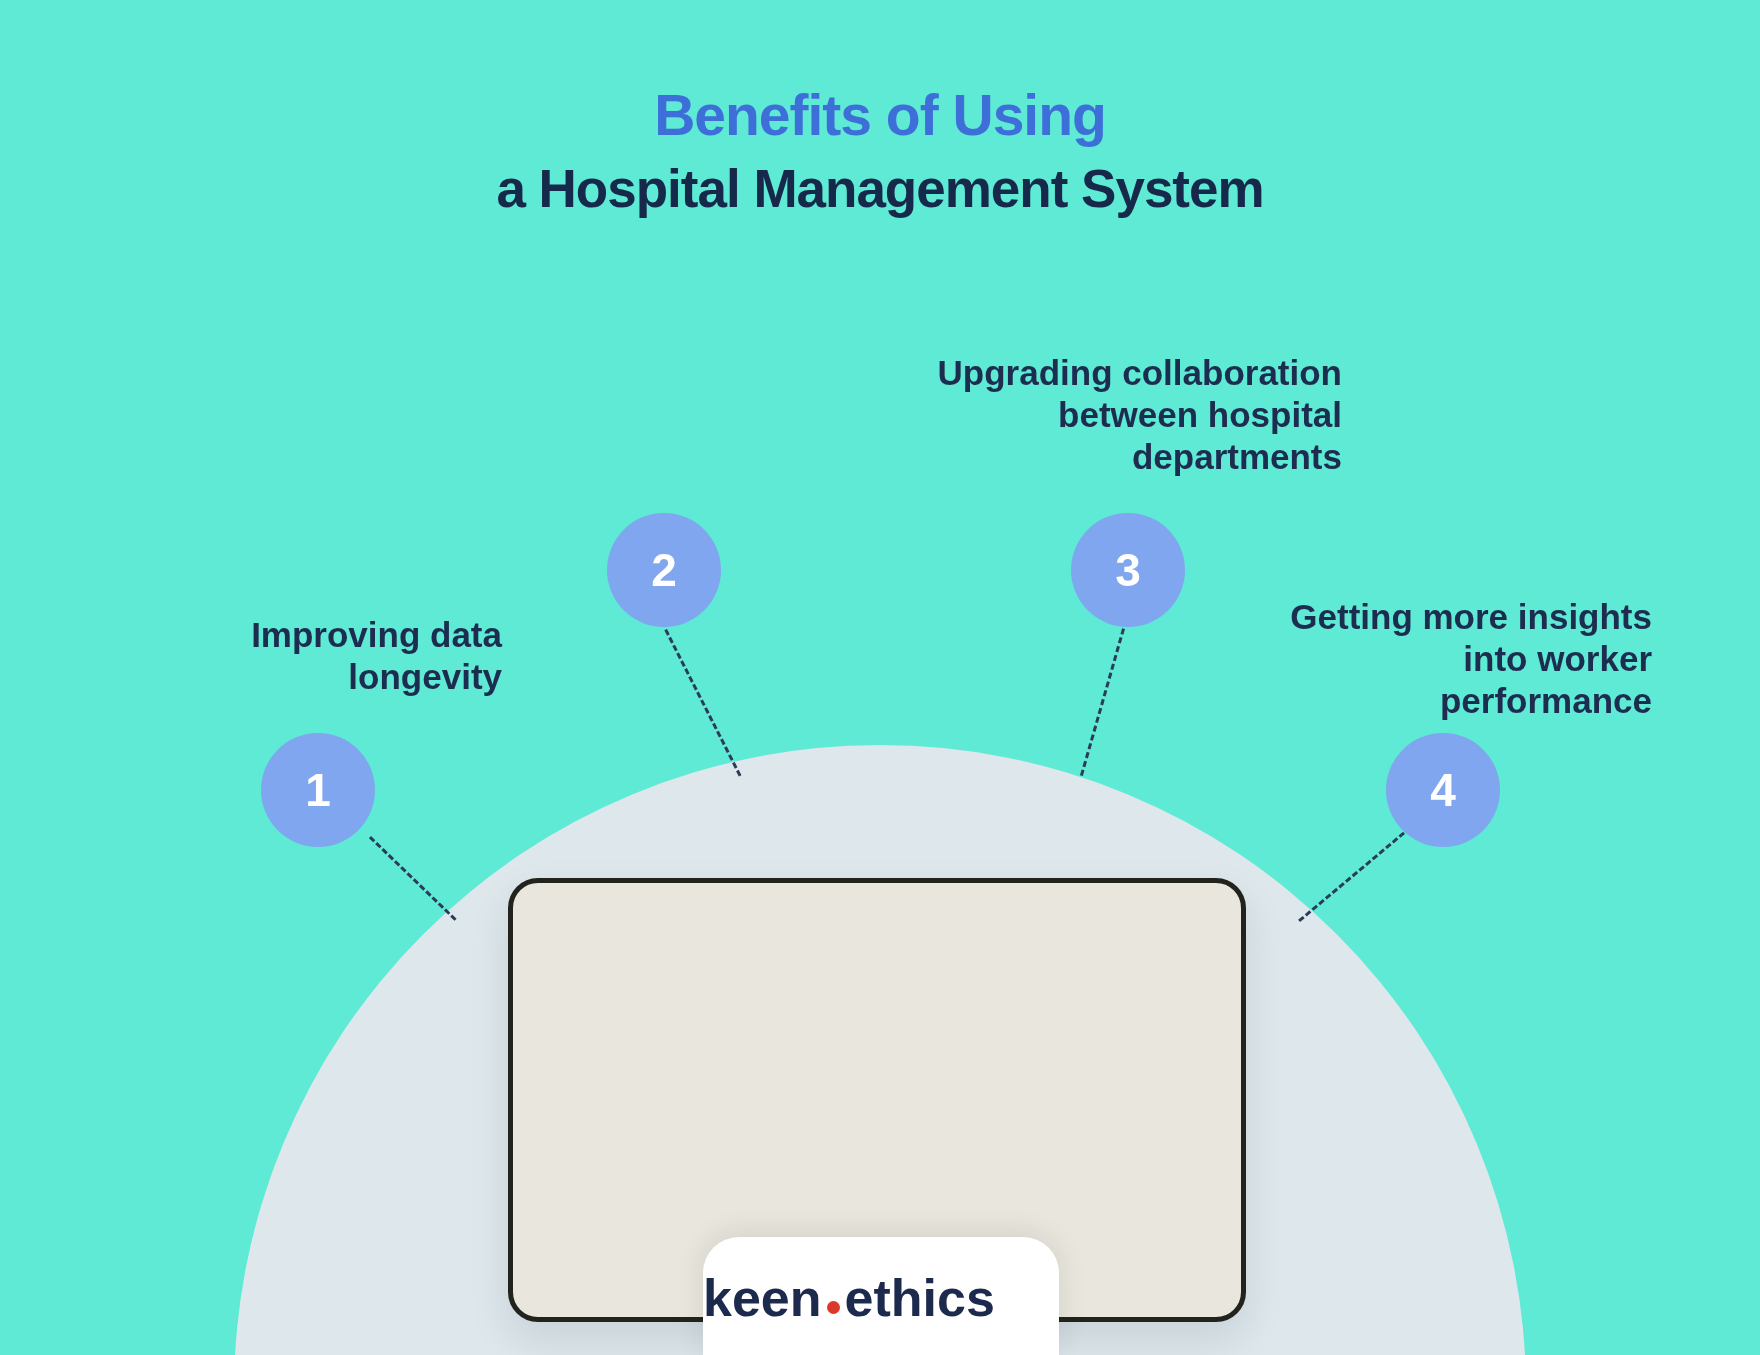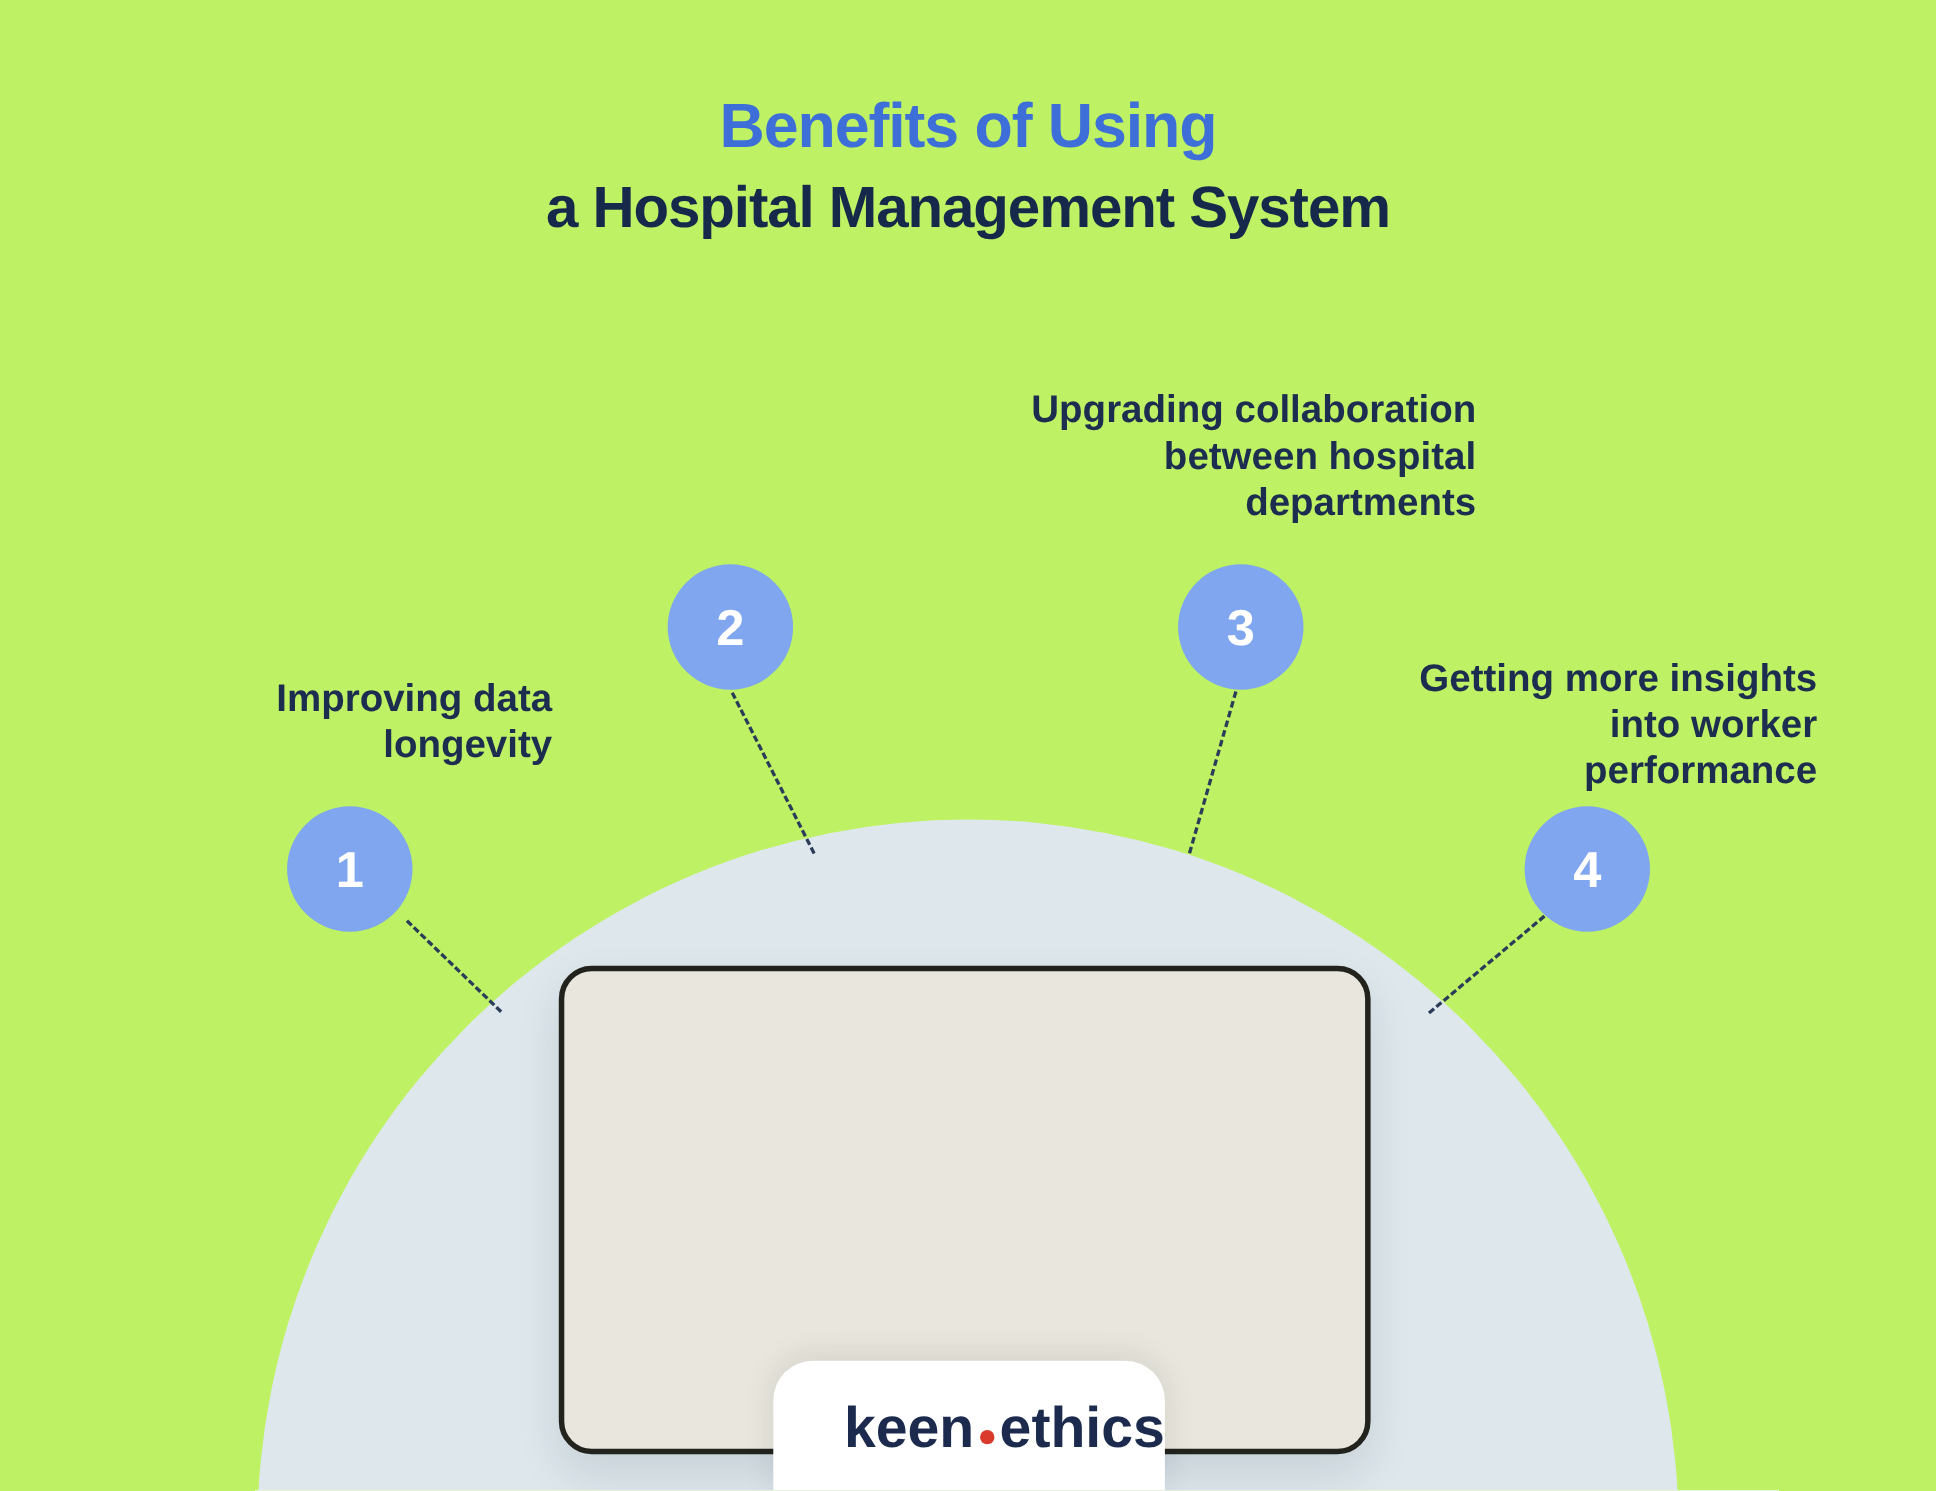--- a/index.html
+++ b/index.html
@@ -1,36 +1,36 @@
 <!DOCTYPE html>
 <html><head>
 <meta charset="utf-8">
 <style>
   html,body{margin:0;padding:0;background:#fff;}
-  .canvas{position:relative;width:1760px;height:1355px;background:#bef264;overflow:hidden;
+  .canvas{position:relative;width:1760px;height:1355px;background:#5eead4;overflow:hidden;
           font-family:"Liberation Sans","DejaVu Sans",sans-serif;}
   .abs{position:absolute;}
   
   .title1{left:0;top:82px;width:1760px;text-align:center;font-size:57px;font-weight:800;color:#3e6fd8;letter-spacing:-1px;}
   .title2{left:0;top:158px;width:1760px;text-align:center;font-size:53px;font-weight:800;color:#16294b;letter-spacing:-1px;}
   
   .benefit-label{font-size:35px;line-height:42px;font-weight:700;color:#1d2d50;text-align:right;white-space:pre-line;}
   .num-circle{width:114px;height:114px;border-radius:50%;background:#7fa6ee;color:#fff;
               font-size:46px;font-weight:800;text-align:center;line-height:114px;}
   .dash{height:0;border-top:3px dashed #2b3c58;transform-origin:0 0;}
   
   .dome{left:234px;top:745px;width:1292px;height:1292px;border-radius:50%;background:#dee7ec;}
   
   .dashboard{left:508px;top:878px;width:738px;height:444px;background:#e9e6dd;border:5px solid #23231d;
              border-radius:30px;box-sizing:border-box;box-shadow:0 18px 40px rgba(20,30,40,.10);overflow:hidden;}
   .dash-inner{position:absolute;left:508px;top:878px;width:738px;height:444px;border-radius:30px;overflow:hidden;pointer-events:none;}
   
   .keenbox{left:703px;top:1237px;width:356px;height:118px;background:#fff;border-radius:36px 36px 0 0;
            box-shadow:0 -4px 28px rgba(20,30,40,.10);}
-  .keentxt{left:703px;top:1268px;width:356px;text-align:right;font-size:52px;font-weight:700;color:#1b2a4d;letter-spacing:0px;}
+  .keentxt{left:703px;top:1268px;width:356px;text-align:left;font-size:52px;font-weight:700;color:#1b2a4d;letter-spacing:0px;}
   .reddot{display:inline-block;width:13px;height:13px;border-radius:50%;background:#d93a2b;margin:0 5px 2px 5px;}
 </style>
 </head>
 <body>
 
 <div class="canvas">
 
   <div class="abs title1">Benefits of Using</div>
   <div class="abs title2">a Hospital Management System</div>
 

